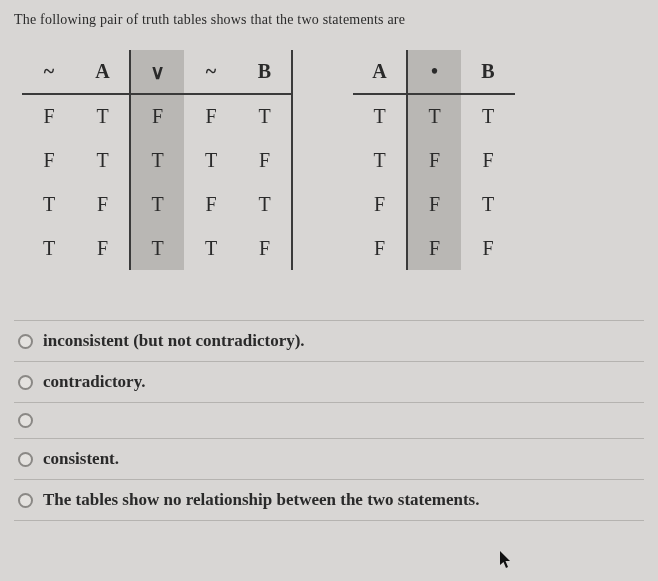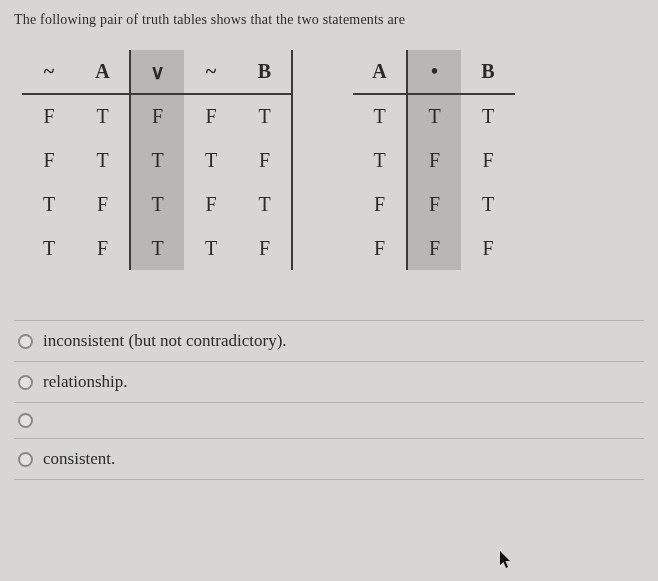--- a/index.html
+++ b/index.html
@@ -34,21 +34,21 @@
       text-align: center;
       vertical-align: middle;
       font-weight: normal;
     }
     .truth-table thead th {
       font-weight: bold;
       border-bottom: 2px solid #3a3a3a;
     }
     .col-div-right { border-right: 2px solid #3a3a3a; }
     .highlight { background: #b9b7b4; }
-    .options { display: flex; flex-direction: column; }
+    .options { display: flex; flex-direction: column; font-weight: bold; }
     .option {
       display: flex;
       align-items: center;
       gap: 10px;
       padding: 10px 4px;
       border-top: 1px solid #b5b3b0;
       font-size: 17px;
     }
     .option:last-child { border-bottom: 1px solid #b5b3b0; }
     .radio {
@@ -149,26 +149,30 @@
 
 </div>
 
 <div class="options">
   <div class="option">
     <span class="radio"></span>
     <span>inconsistent (but not contradictory).</span>
   </div>
   <div class="option">
     <span class="radio"></span>
-    <span>relationship.</span>
+    <span>contradictory.</span>
   </div>
   <div class="option">
     <span class="radio"></span>
   </div>
   <div class="option">
     <span class="radio"></span>
     <span>consistent.</span>
   </div>
+  <div class="option">
+    <span class="radio"></span>
+    <span>The tables show no relationship between the two statements.</span>
+  </div>
 </div>
 
 <svg class="cursor" style="left:499px; top:551px;" viewBox="0 0 12 18">
   <path d="M0 0 L0 14 L3.5 11 L6 17 L8 16 L5.5 10 L10 10 Z" fill="#111"></path>
 </svg>
 
 </body></html>

